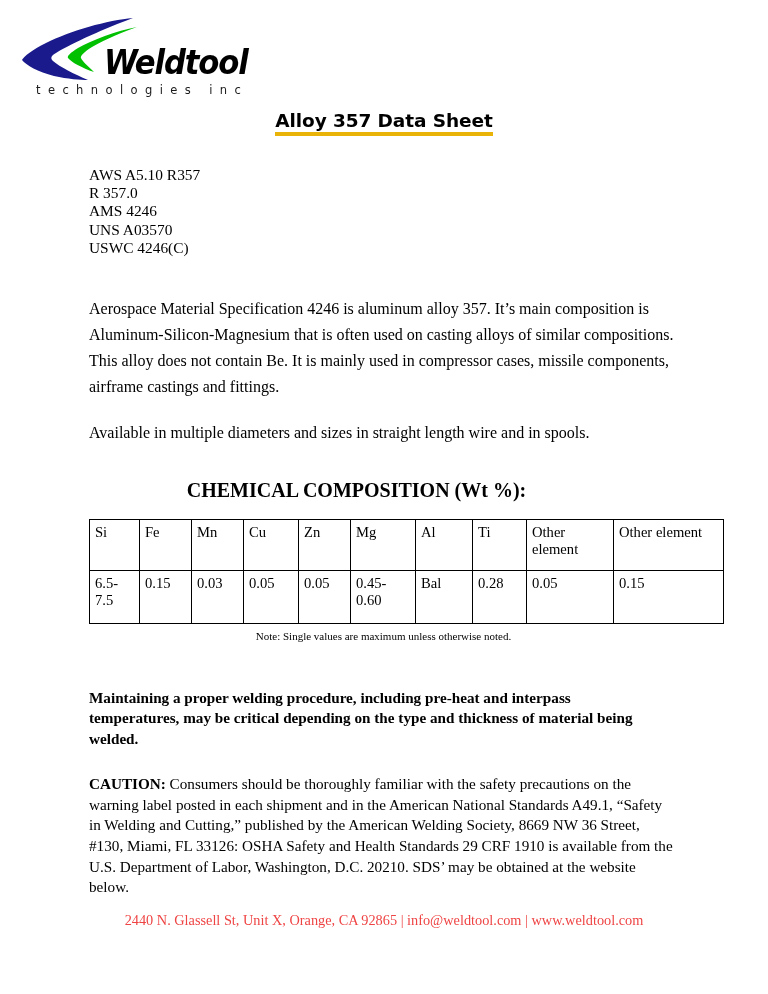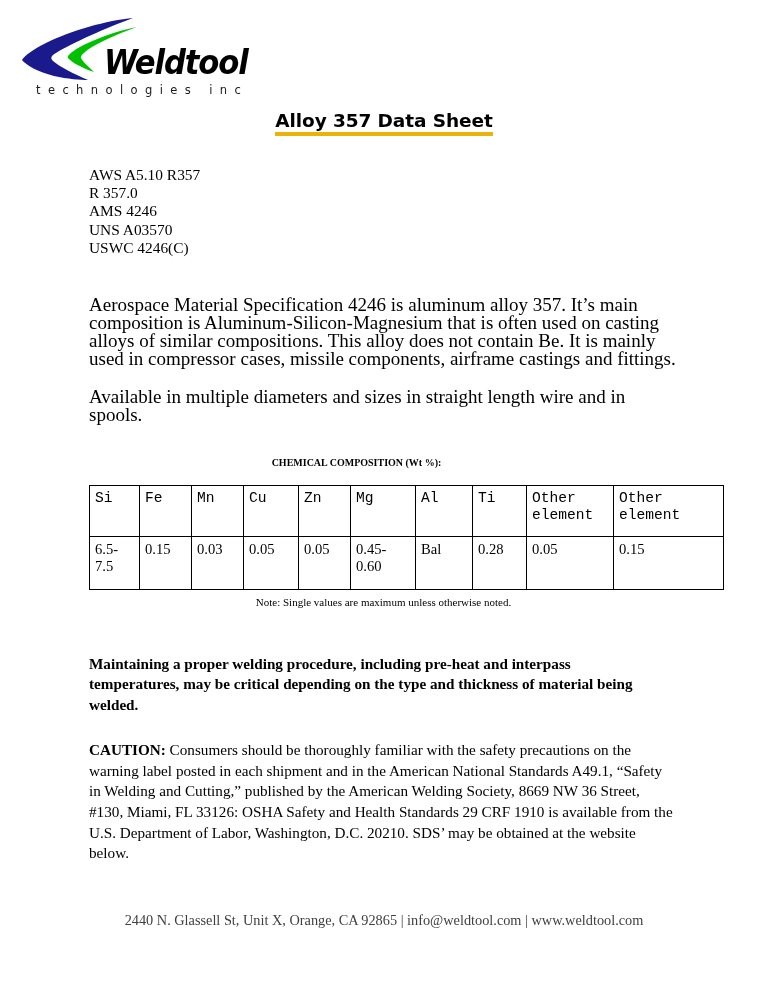--- a/index.html
+++ b/index.html
@@ -101,52 +101,52 @@
   }
 
   .spec-list {
     font-size: 15.4px;
     line-height: 18.2px;
     margin: 0;
   }
   .spec-list div { white-space: nowrap; }
 
   .para {
-    font-size: 19px;
-    line-height: 18px;
+    font-size: 16px;
+    line-height: 26px;
     text-align: left;
     margin: 0;
   }
   .para.p-desc { margin-top: 39px; width: 589px; }
   .para.p-avail { margin-top: 20px; }
 
   .section-head {
     margin-top: 33px;
     text-align: center;
     font-weight: bold;
-    font-size: 10px;
+    font-size: 20px;
     width: 535px;
   }
 
   
   .comp-table {
     margin-top: 17px;
     border-collapse: collapse;
     table-layout: fixed;
     width: 534px;
     font-size: 14.6px;
   }
   .comp-table td {
     border: 1px solid #000000;
     vertical-align: top;
     padding: 4px 4px 4px 5px;
     line-height: 16.5px;
     word-break: break-word;
   }
-  .comp-table tr.head-row td { height: 42px; font-family: Liberation Mono, monospace; }
+  .comp-table tr.head-row td { height: 42px; }
   .comp-table tr.data-row td { height: 44px; }
 
   .col-si      { width: 40px; }
   .col-fe      { width: 42px; }
   .col-mn      { width: 42px; }
   .col-cu      { width: 45px; }
   .col-zn      { width: 42px; }
   .col-mg      { width: 55px; }
   .col-al      { width: 47px; }
   .col-ti      { width: 44px; }
@@ -177,21 +177,21 @@
   .para.p-caution b { font-weight: bold; }
 
   
   .footer {
     position: absolute;
     left: 0;
     top: 912px;
     width: 768px;
     text-align: center;
     font-size: 14.3px;
-    color: #404040;
+    color: #ef4444;
   }
 </style>
 </head>
 <body>
 
 <div class="page">
 
   <div class="header">
     <div class="logo">
 

